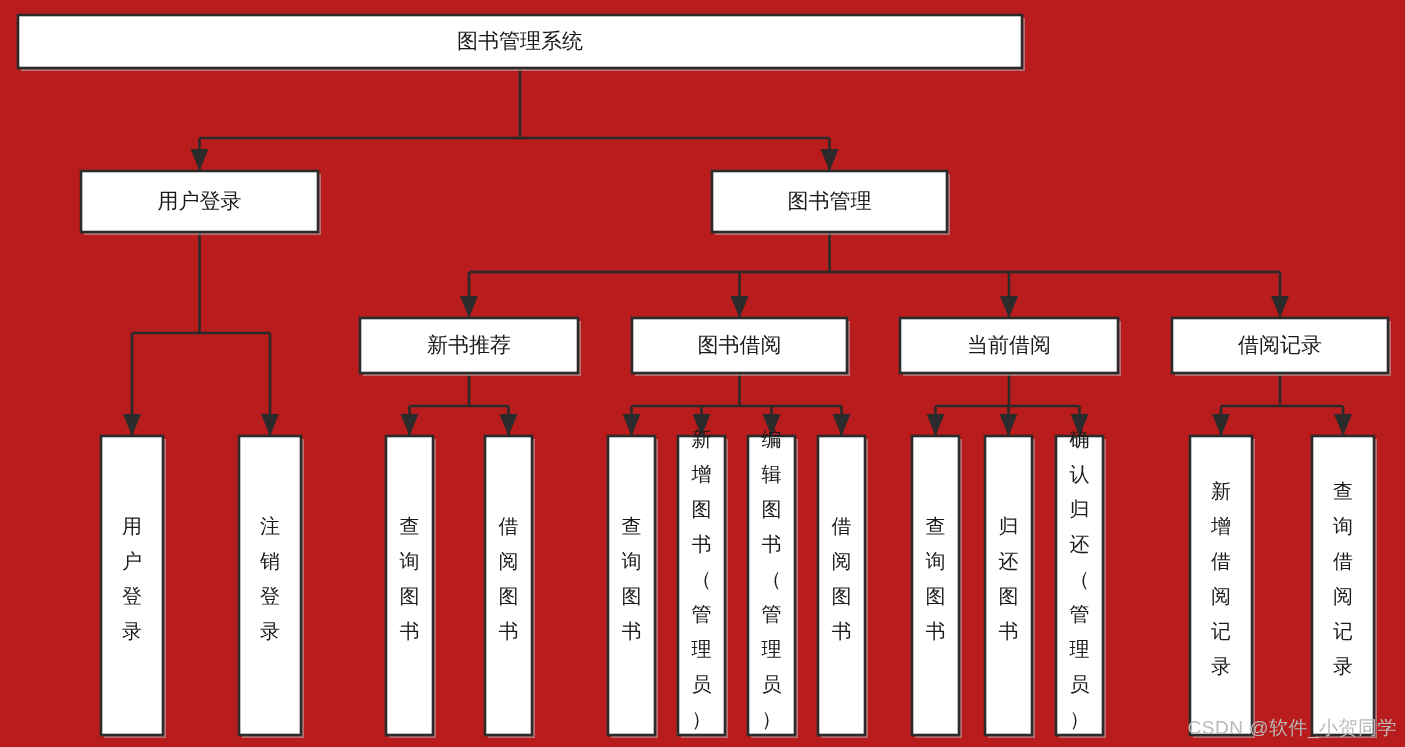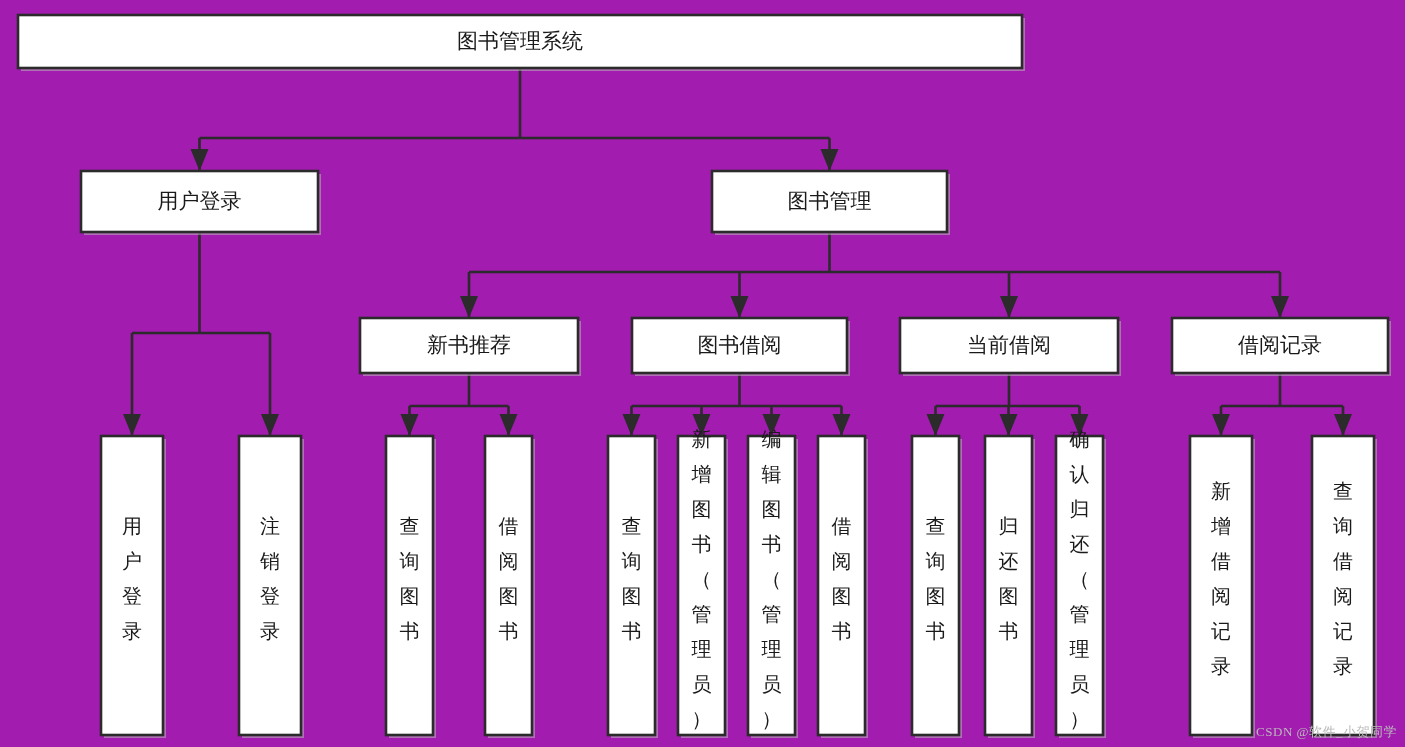--- a/index.html
+++ b/index.html
@@ -11,21 +11,21 @@
   body {
     width: 1405px;
     height: 747px;
     font-family: "Liberation Sans", "DejaVu Sans", sans-serif;
     overflow: hidden;
   }
   #diagram-root {
     position: relative;
     width: 1405px;
     height: 747px;
-    background: #a21caf;
+    background: #b91c1c;
   }
   svg#tree-svg {
     position: absolute;
     left: 0;
     top: 0;
     width: 1405px;
     height: 747px;
   }
   .node-box {
     fill: #ffffff;
@@ -57,22 +57,22 @@
   .node-label-v {
     font-family: "Liberation Sans", "DejaVu Sans", sans-serif;
     font-size: 20px;
     fill: #1a1a1a;
     text-anchor: middle;
   }
   .watermark {
     position: absolute;
     right: 8px;
     bottom: 6px;
-    font-family: Liberation Serif, serif;
-    font-size: 13px;
+    font-family: Liberation Sans, sans-serif;
+    font-size: 19px;
     color: #b9b9b9;
     letter-spacing: 0.5px;
     white-space: nowrap;
     user-select: none;
   }
 </style>
 </head>
 <body>
 
 <div id="diagram-root">

